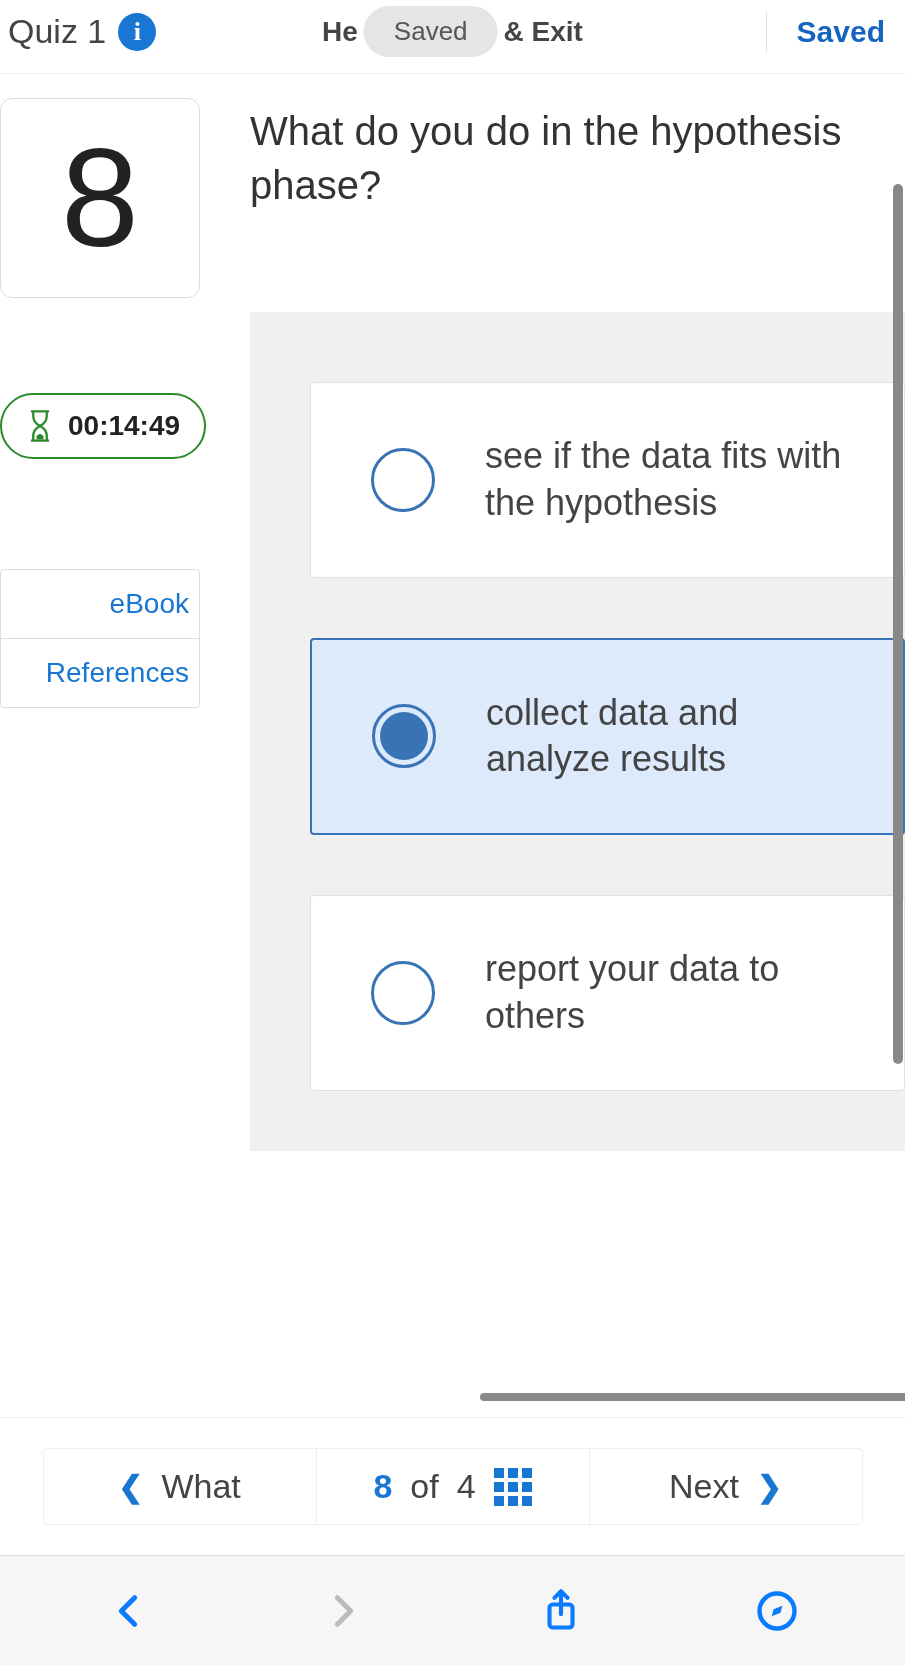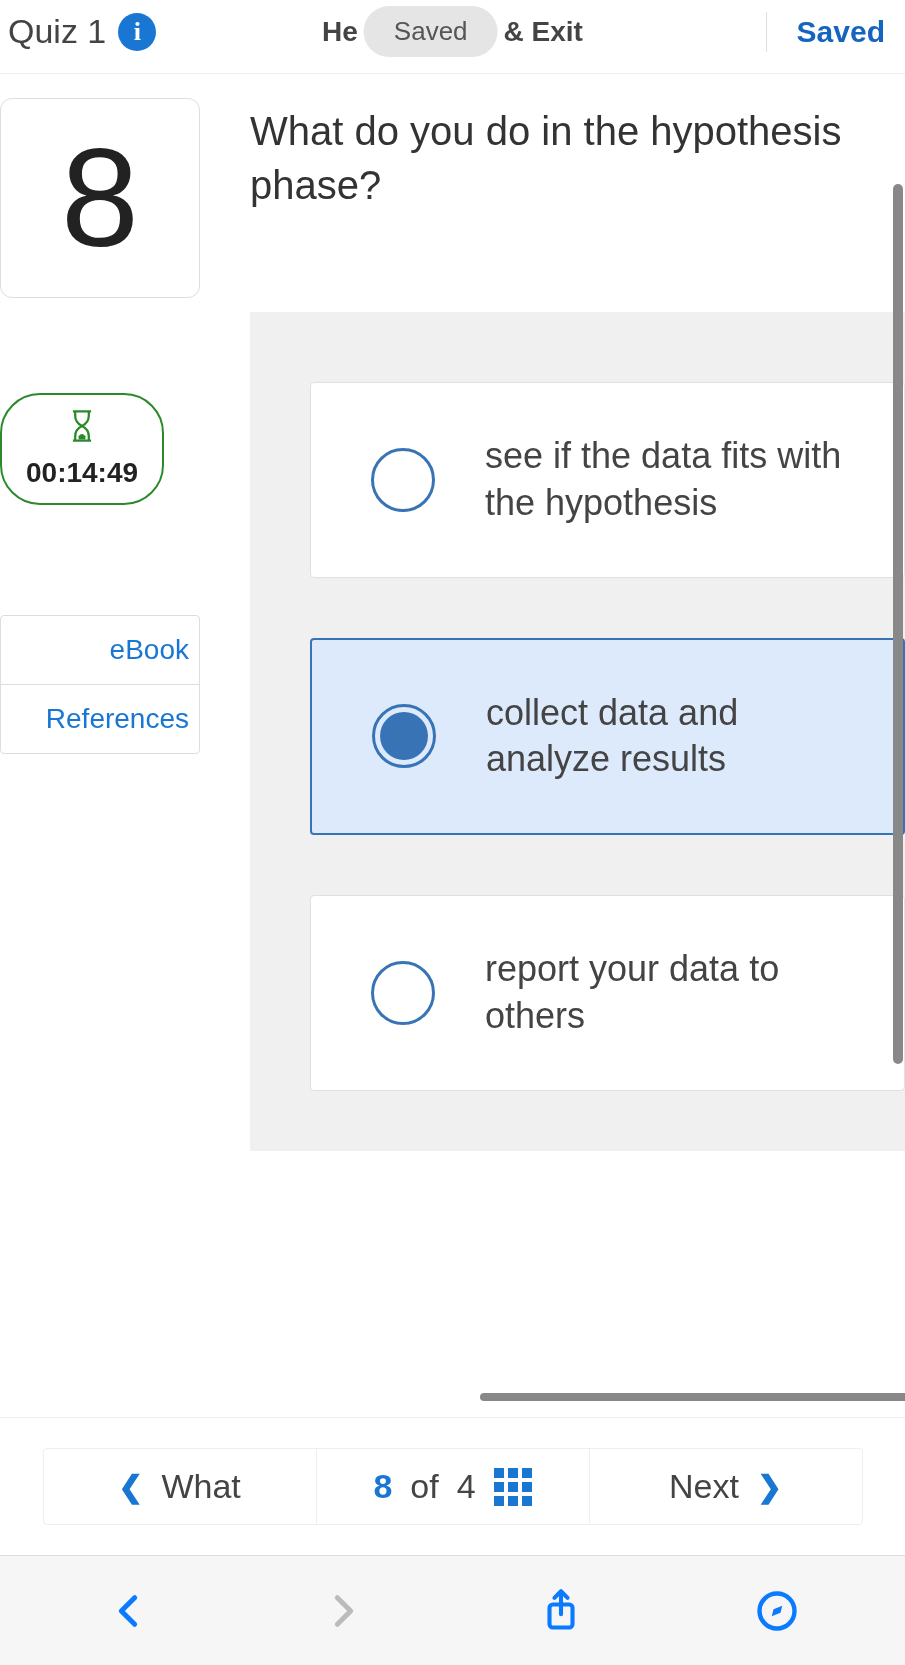--- a/index.html
+++ b/index.html
@@ -109,21 +109,20 @@
       margin-top: 95px;
       border: 2px solid #2a8a2a;
       border-radius: 40px;
       padding: 14px 24px;
       display: flex;
       align-items: center;
       gap: 14px;
       font-size: 28px;
       font-weight: 700;
       color: #222;
-      flex-direction: column;
     }
     .hourglass-icon {
       width: 28px;
       height: 34px;
     }
     .side-links {
       margin-top: 110px;
       width: 200px;
       border: 1px solid #ddd;
       border-radius: 4px;

